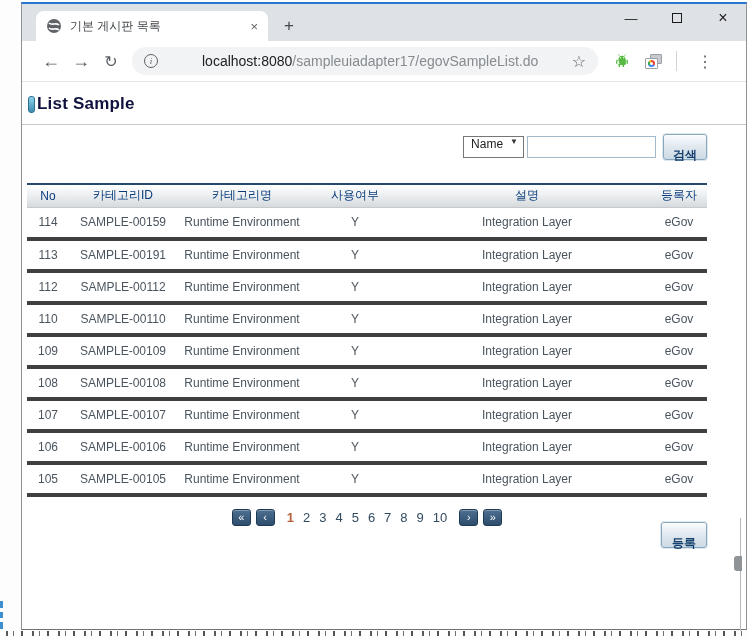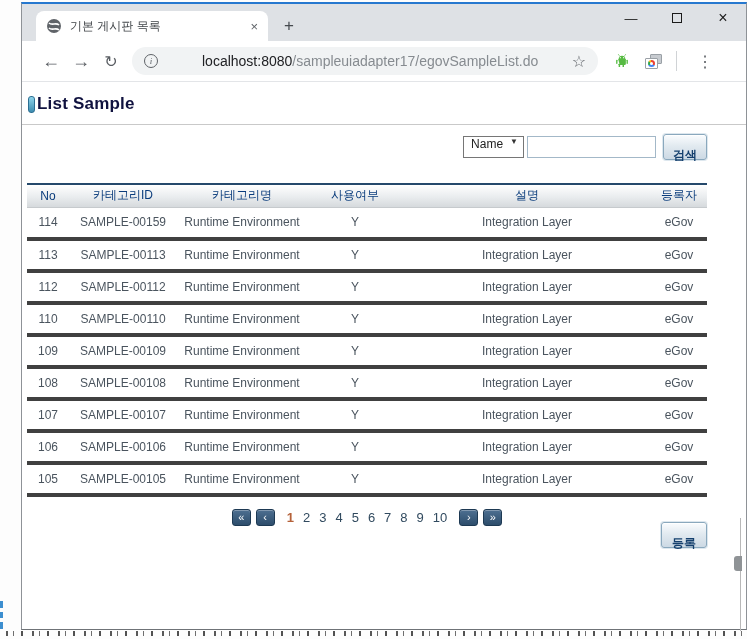--- a/index.html
+++ b/index.html
@@ -202,21 +202,21 @@
             <tr>
               <td class="col-no">114</td>
               <td class="col-id">SAMPLE-00159</td>
               <td class="col-name">Runtime Environment</td>
               <td class="col-use">Y</td>
               <td class="col-desc">Integration Layer</td>
               <td class="col-reg">eGov</td>
             </tr>
             <tr>
               <td class="col-no">113</td>
-              <td class="col-id">SAMPLE-00113</td>
+              <td class="col-id">SAMPLE-00191</td>
               <td class="col-name">Runtime Environment</td>
               <td class="col-use">Y</td>
               <td class="col-desc">Integration Layer</td>
               <td class="col-reg">eGov</td>
             </tr>
             <tr>
               <td class="col-no">112</td>
               <td class="col-id">SAMPLE-00112</td>
               <td class="col-name">Runtime Environment</td>
               <td class="col-use">Y</td>

